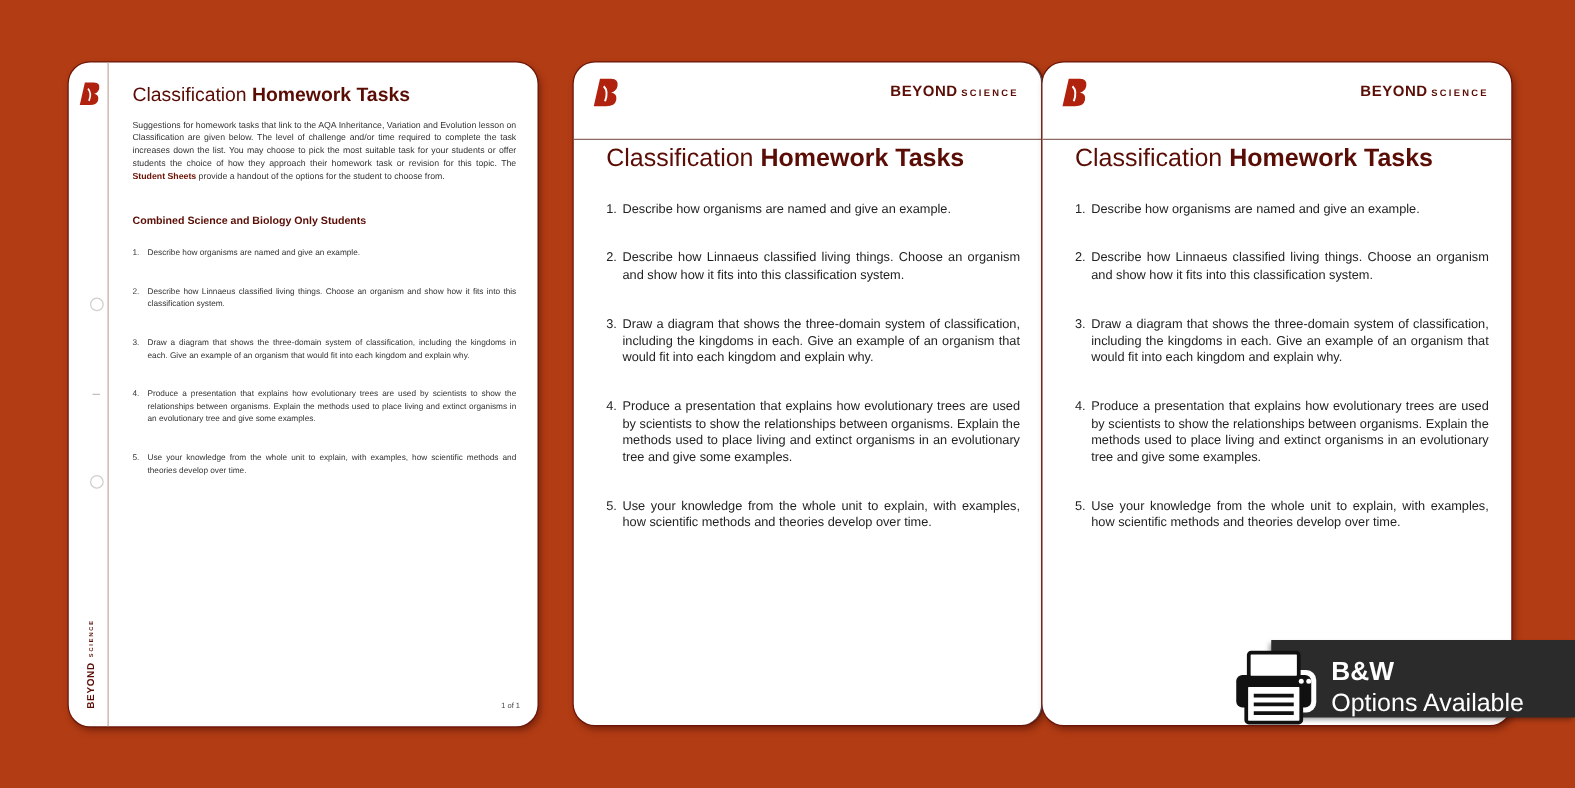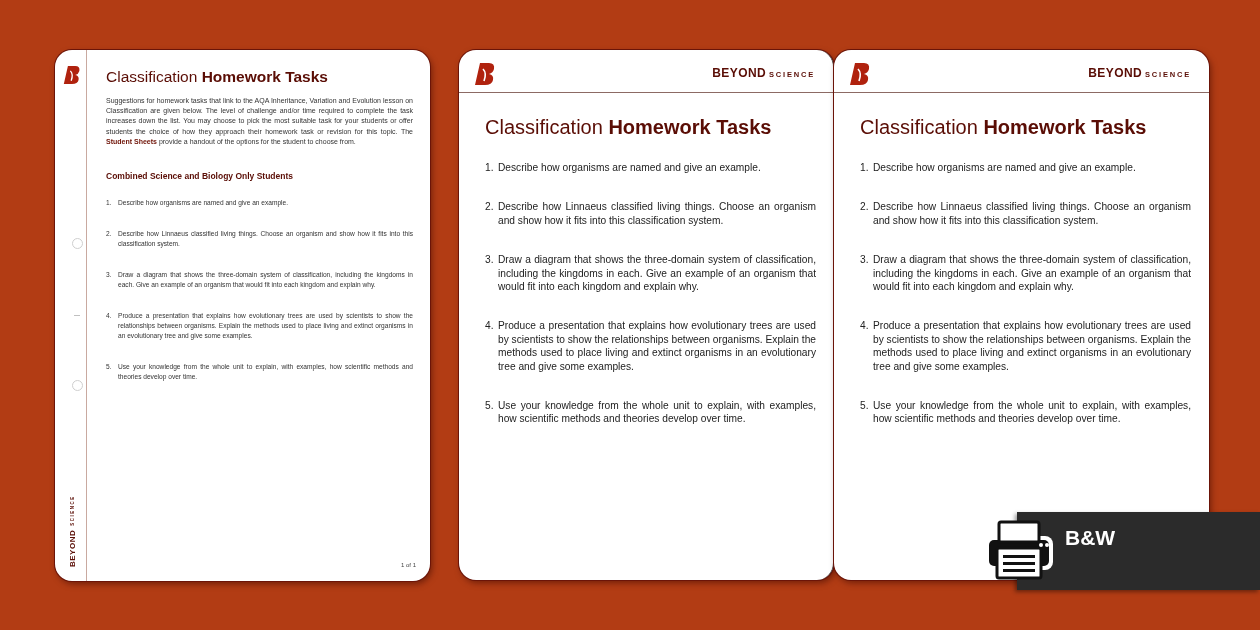--- a/index.html
+++ b/index.html
@@ -37,35 +37,35 @@
     #page1 h2 { font-size: 8.5px; font-weight: bold; color: #5a0d05; margin-top: 24px; margin-bottom: 17px; }
     #page1 ol { list-style: none; }
     #page1 li { position: relative; padding-left: 12px; font-size: 6.6px; line-height: 10px; color: #333; text-align: justify; margin-bottom: 21px; }
     #page1 li .num { position: absolute; left: 0; top: 0; }
     #page1 .pageno { position: absolute; right: 14px; bottom: 13px; font-size: 6px; color: #444; }
 
     
     .sheet { top: 50px; width: 375px; height: 530px; }
     #page2 { left: 459px; }
     #page3 { left: 834px; }
-    .sheet .header { position: absolute; left: 0; right: 0; top: 0; height: 43px; border-bottom: 1px solid #8c6a64; }
+    .sheet .header { position: absolute; left: 0; right: 0; top: 0; height: 62px; border-bottom: 1px solid #8c6a64; }
     .sheet .logo { position: absolute; left: 15px; top: 11px; width: 22px; height: 26px; }
     .sheet .brand { position: absolute; right: 18px; top: 16px; color: #5a0d05; font-weight: bold; font-size: 12px; letter-spacing: 0.4px; }
     .sheet .brand .sci { font-size: 7.5px; letter-spacing: 1.8px; margin-left: 3px; }
     .sheet .content { position: absolute; left: 26px; top: 66px; width: 331px; }
     .sheet h1 { font-size: 20px; font-weight: normal; color: #5a0d05; margin-bottom: 22px; }
     .sheet h1 b { font-weight: bold; }
     .sheet ol { list-style: none; }
     .sheet li { position: relative; padding-left: 13px; font-size: 10.2px; line-height: 13.4px; color: #222; text-align: justify; margin-bottom: 26px; }
     .sheet li .num { position: absolute; left: 0; top: 0; }
     #page2 { border-right: 1px solid #555; }
 
     
     #bw-badge {
-      position: absolute; left: 1017px; top: 512px; width: 243px; height: 78px;
+      position: absolute; left: 1017px; top: 512px; width: 243px; height: 62px;
       background: #2b2b2b; box-shadow: -2px 2px 4px rgba(0,0,0,0.4);
     }
     #bw-badge .printer { position: absolute; left: -34px; top: 6px; width: 72px; height: 64px; }
     #bw-badge .t1 { position: absolute; left: 48px; top: 14px; color: #fff; font-weight: bold; font-size: 21px; }
     #bw-badge .t2 { position: absolute; left: 48px; top: 40px; color: #fff; font-size: 20px; }
   </style>
 </head>
 <body>
 
 <div class="page" id="page1">
@@ -142,13 +142,14 @@
     <rect x="6" y="22" width="60" height="26" rx="5" fill="#111"></rect>
     <rect x="16" y="4" width="40" height="20" rx="2" fill="#fff" stroke="#111" stroke-width="3"></rect>
     <rect x="14" y="30" width="44" height="30" rx="2" fill="#fff" stroke="#111" stroke-width="3"></rect>
     <rect x="20" y="37" width="32" height="3" fill="#111"></rect>
     <rect x="20" y="44" width="32" height="3" fill="#111"></rect>
     <rect x="20" y="51" width="32" height="3" fill="#111"></rect>
     <circle cx="58" cy="27" r="2" fill="#fff"></circle>
     <circle cx="64" cy="27" r="2" fill="#fff"></circle>
   </svg>
   <div class="t1">B&amp;W</div>
+  <div class="t2">Options Available</div>
 </div>
 
 </body></html>

